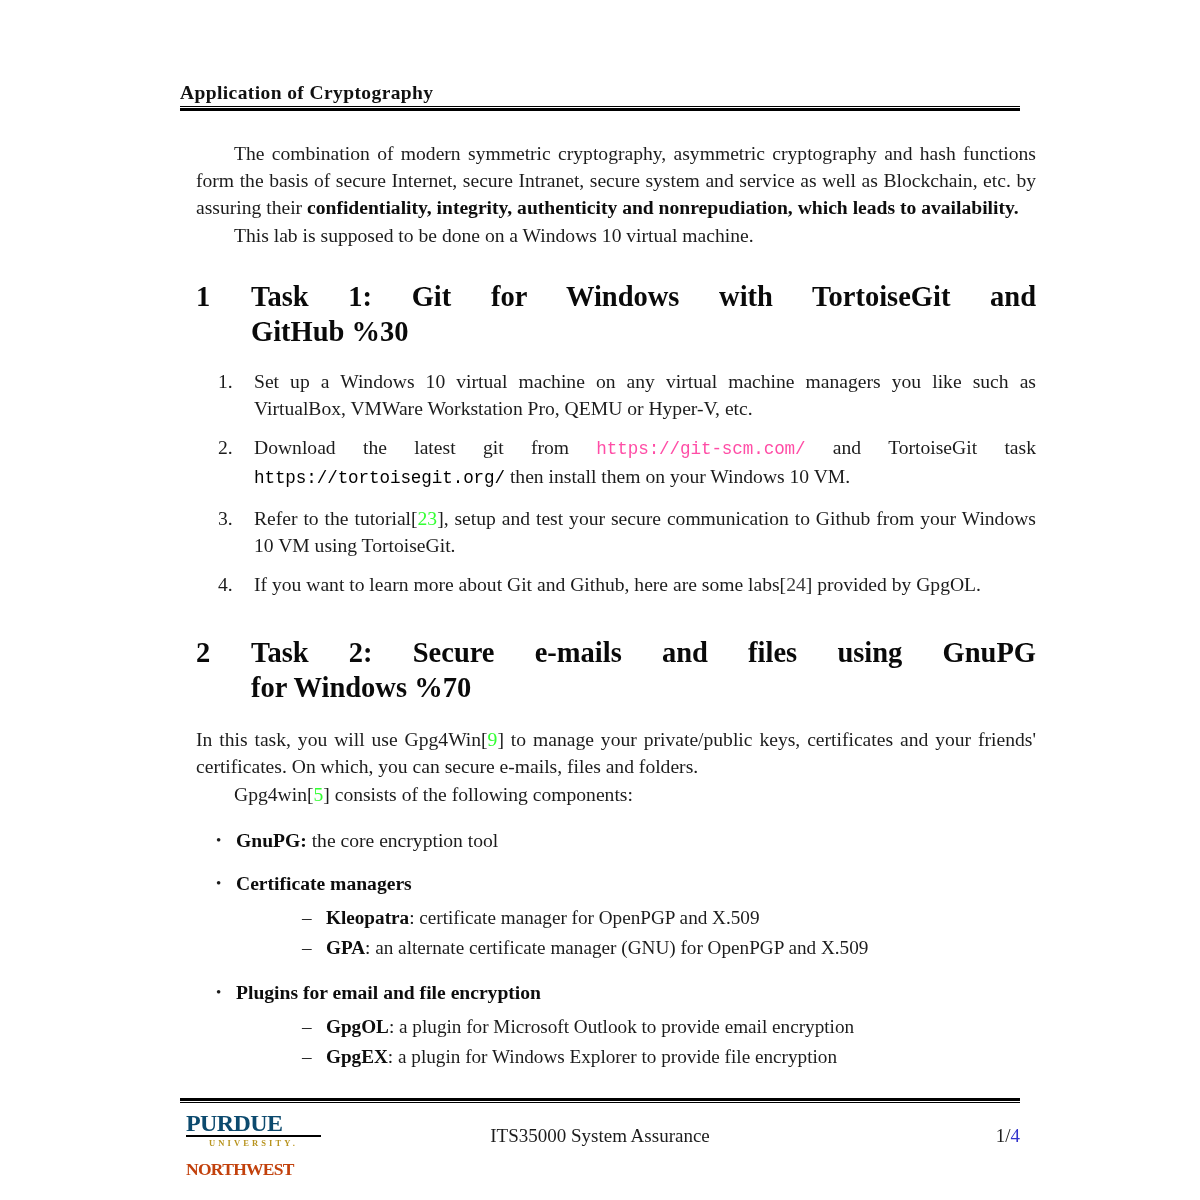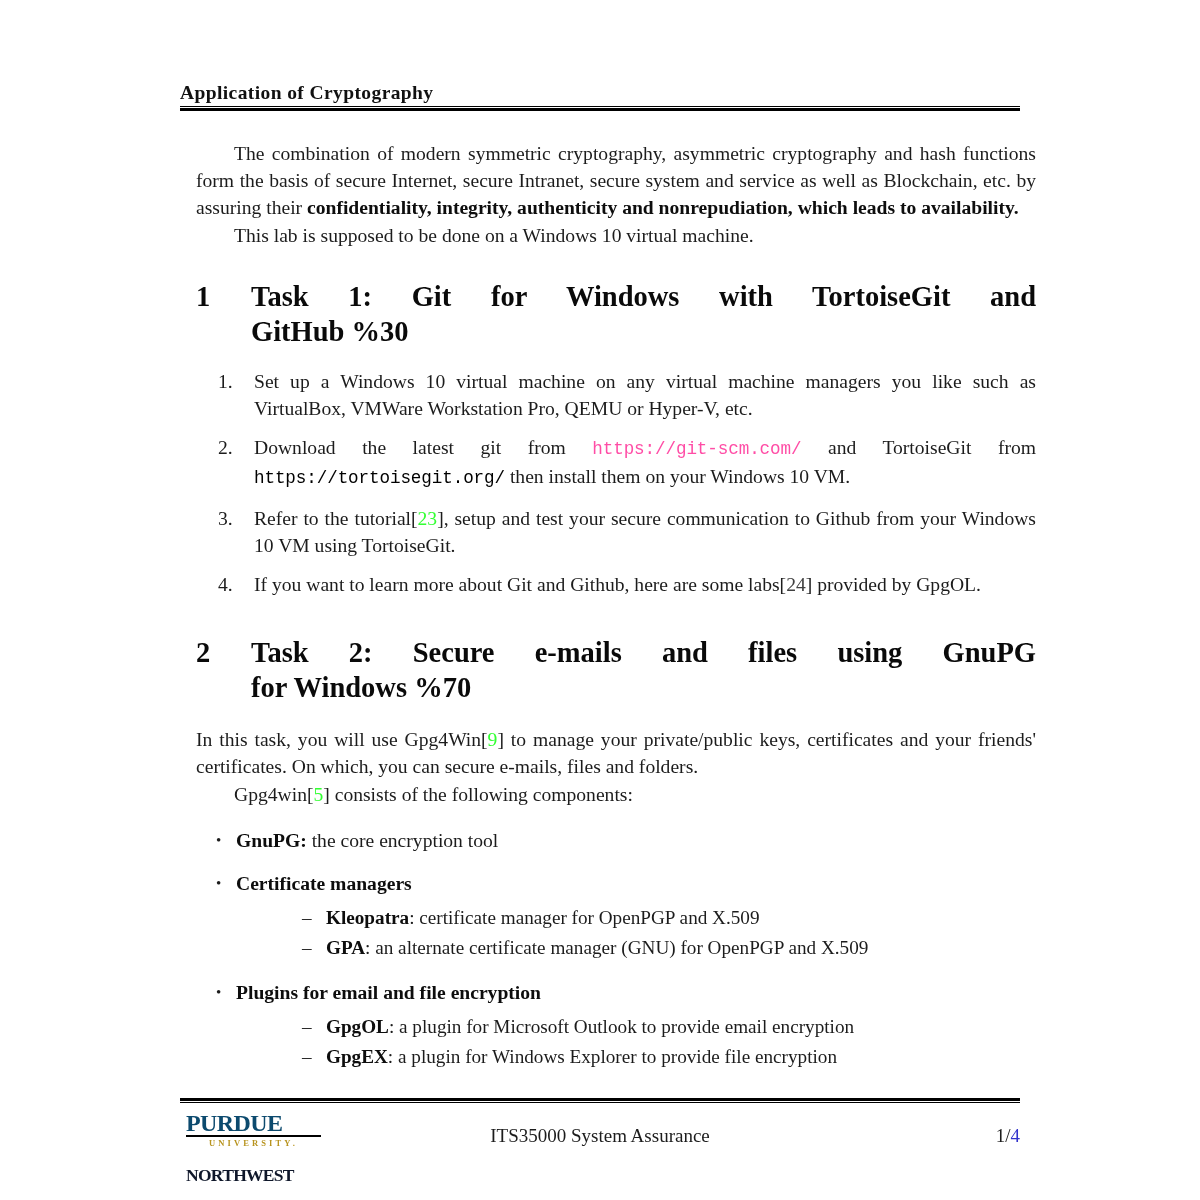--- a/index.html
+++ b/index.html
@@ -206,22 +206,22 @@
     padding-top: 1px;
     margin-top: 0px;
     text-align: center;
   }
   .logo .l-north {
     font-family: "Liberation Serif", serif;
     font-weight: bold;
     font-size: 17.5px;
     line-height: 19px;
     letter-spacing: -0.7px;
-    color: #0f172a;
-    margin-top: 17px;
+    color: #c2410c;
+    margin-top: 11px;
   }
 </style>
 </head>
 <body>
 
 <div class="page">
 
   <div class="runhead">
     <div class="runhead-title">Application of Cryptography</div>
     <div class="rule-head"></div>
@@ -240,21 +240,21 @@
       </div>
     </div>
 
 
     <ol class="enum" style="margin-top:19px;">
       <li style="margin-bottom:12px;">
         <span class="marker">1.</span>
         <span>Set up a Windows 10 virtual machine on any virtual machine managers you like such as VirtualBox, VMWare Workstation Pro, QEMU or Hyper-V, etc.</span>
       </li>
       <li style="margin-bottom:12px;">
-        <span class="marker">2.</span><span>Download the latest git from </span><a class="mono-link" href="#" style="color:#ff4da6; text-decoration:none;">https://git-scm.com/</a><span> and TortoiseGit from </span><a class="mono-link" href="#" style="color:#000000; text-decoration:none;">https://tortoisegit.org/</a><span> then install them on your Windows 10 VM.</span>
+        <span class="marker">2.</span><span>Download the latest git from </span><a class="mono-link" href="#" style="color:#ff4da6; text-decoration:none;">https://git-scm.com/</a><span> and TortoiseGit task </span><a class="mono-link" href="#" style="color:#000000; text-decoration:none;">https://tortoisegit.org/</a><span> then install them on your Windows 10 VM.</span>
       </li>
       <li style="margin-bottom:12px;">
         <span class="marker">3.</span><span>Refer to the tutorial[</span><a href="#" style="color:#33ff33; text-decoration:none;">23</a><span>], setup and test your secure communication to Github from your Windows 10 VM using TortoiseGit.</span>
       </li>
       <li>
         <span class="marker">4.</span><span>If you want to learn more about Git and Github, here are some labs[</span><a href="#" style="color:#404040; text-decoration:none;">24</a><span>] provided by GpgOL.</span>
       </li>
     </ol>
 
     <div class="section" style="margin-top:37px;">

